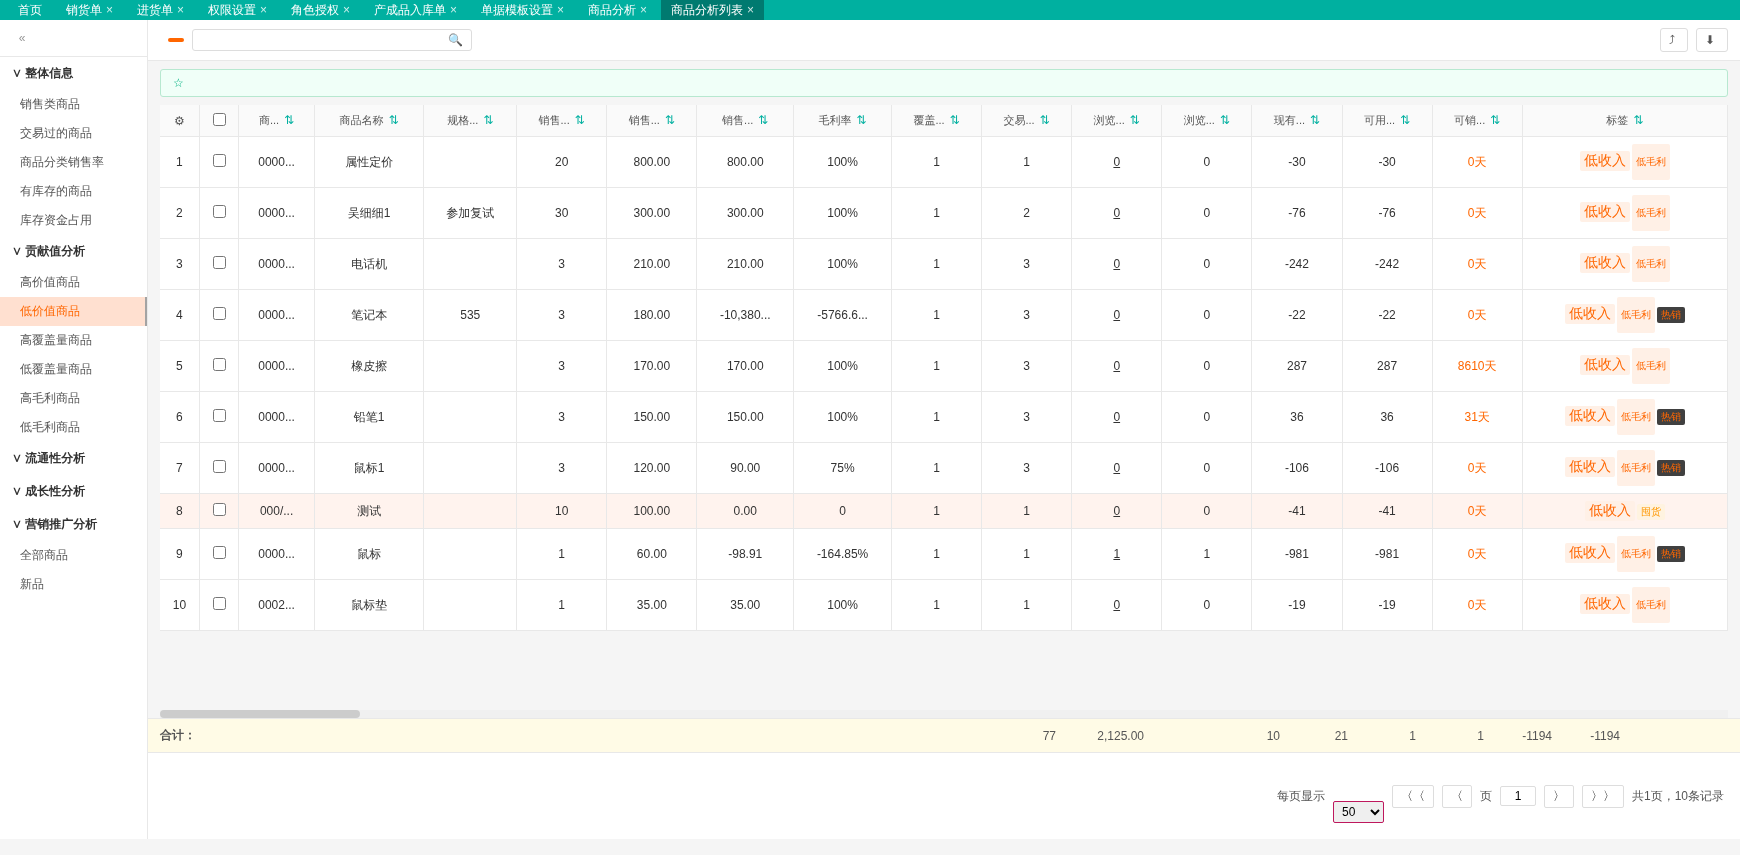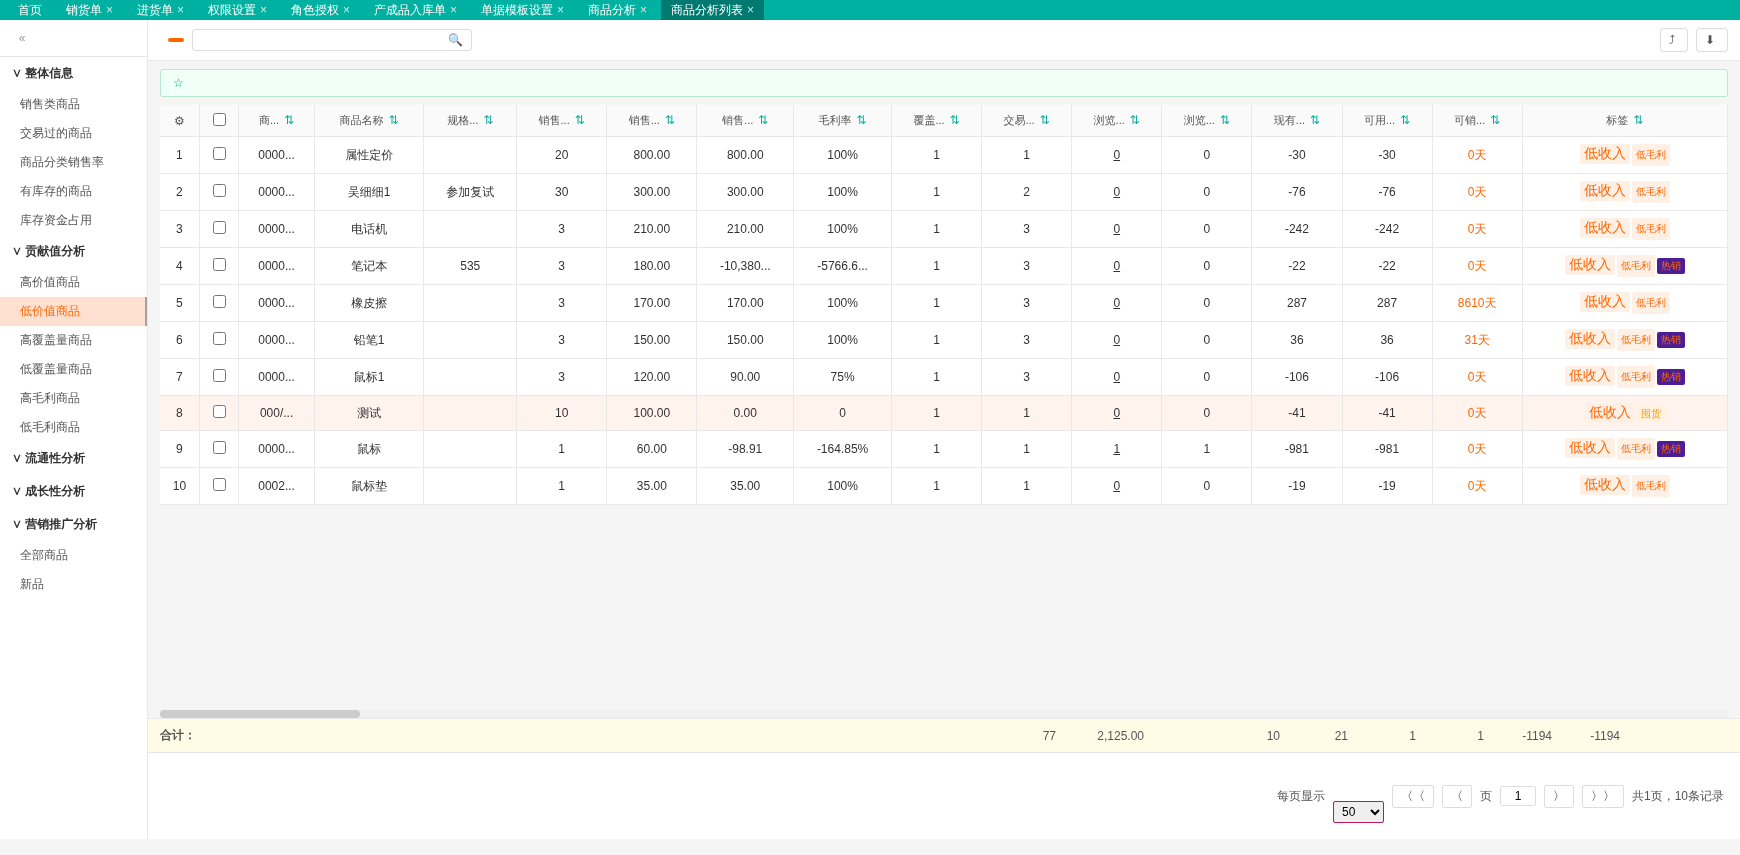--- a/index.html
+++ b/index.html
@@ -169,22 +169,22 @@
     td {
       padding: 6px 6px;
       text-align: center;
       border-right: 1px solid #e8e8e8;
       border-bottom: 1px solid #e8e8e8;
       color: #333;
       font-size: 12px;
     }
     tr.highlighted { background: #fff3ee; }
     .tag-low-income { background: #fff0e6; color: #ff6600; border-radius: 2px; padding: 1px 4px; font-size: 14px; margin: 1px; display: inline-block; }
-    .tag-low-profit { background: #fff0e6; color: #ff6600; border-radius: 2px; padding: 4px 4px; font-size: 10px; margin: 1px; display: inline-block; }
-    .tag-hot { background: #4c1d95; color: #ff6600; border-radius: 2px; padding: 1px 4px; font-size: 10px; margin: 1px; display: inline-block; }
+    .tag-low-profit { background: #fff0e6; color: #ff6600; border-radius: 2px; padding: 11px 4px; font-size: 10px; margin: 1px; display: inline-block; }
+    .tag-hot { background: #404040; color: #ff6600; border-radius: 2px; padding: 1px 4px; font-size: 10px; margin: 1px; display: inline-block; }
     .tag-overstock { background: #fff3e0; color: #ff9800; border-radius: 2px; padding: 1px 4px; font-size: 10px; margin: 1px; display: inline-block; }
     .days-zero { color: #ff6600; }
     .underline-val { text-decoration: underline; cursor: pointer; }
     
     
     .table-footer {
       display: flex;
       align-items: center;
       padding: 8px 12px;
       background: #fffbe6;

